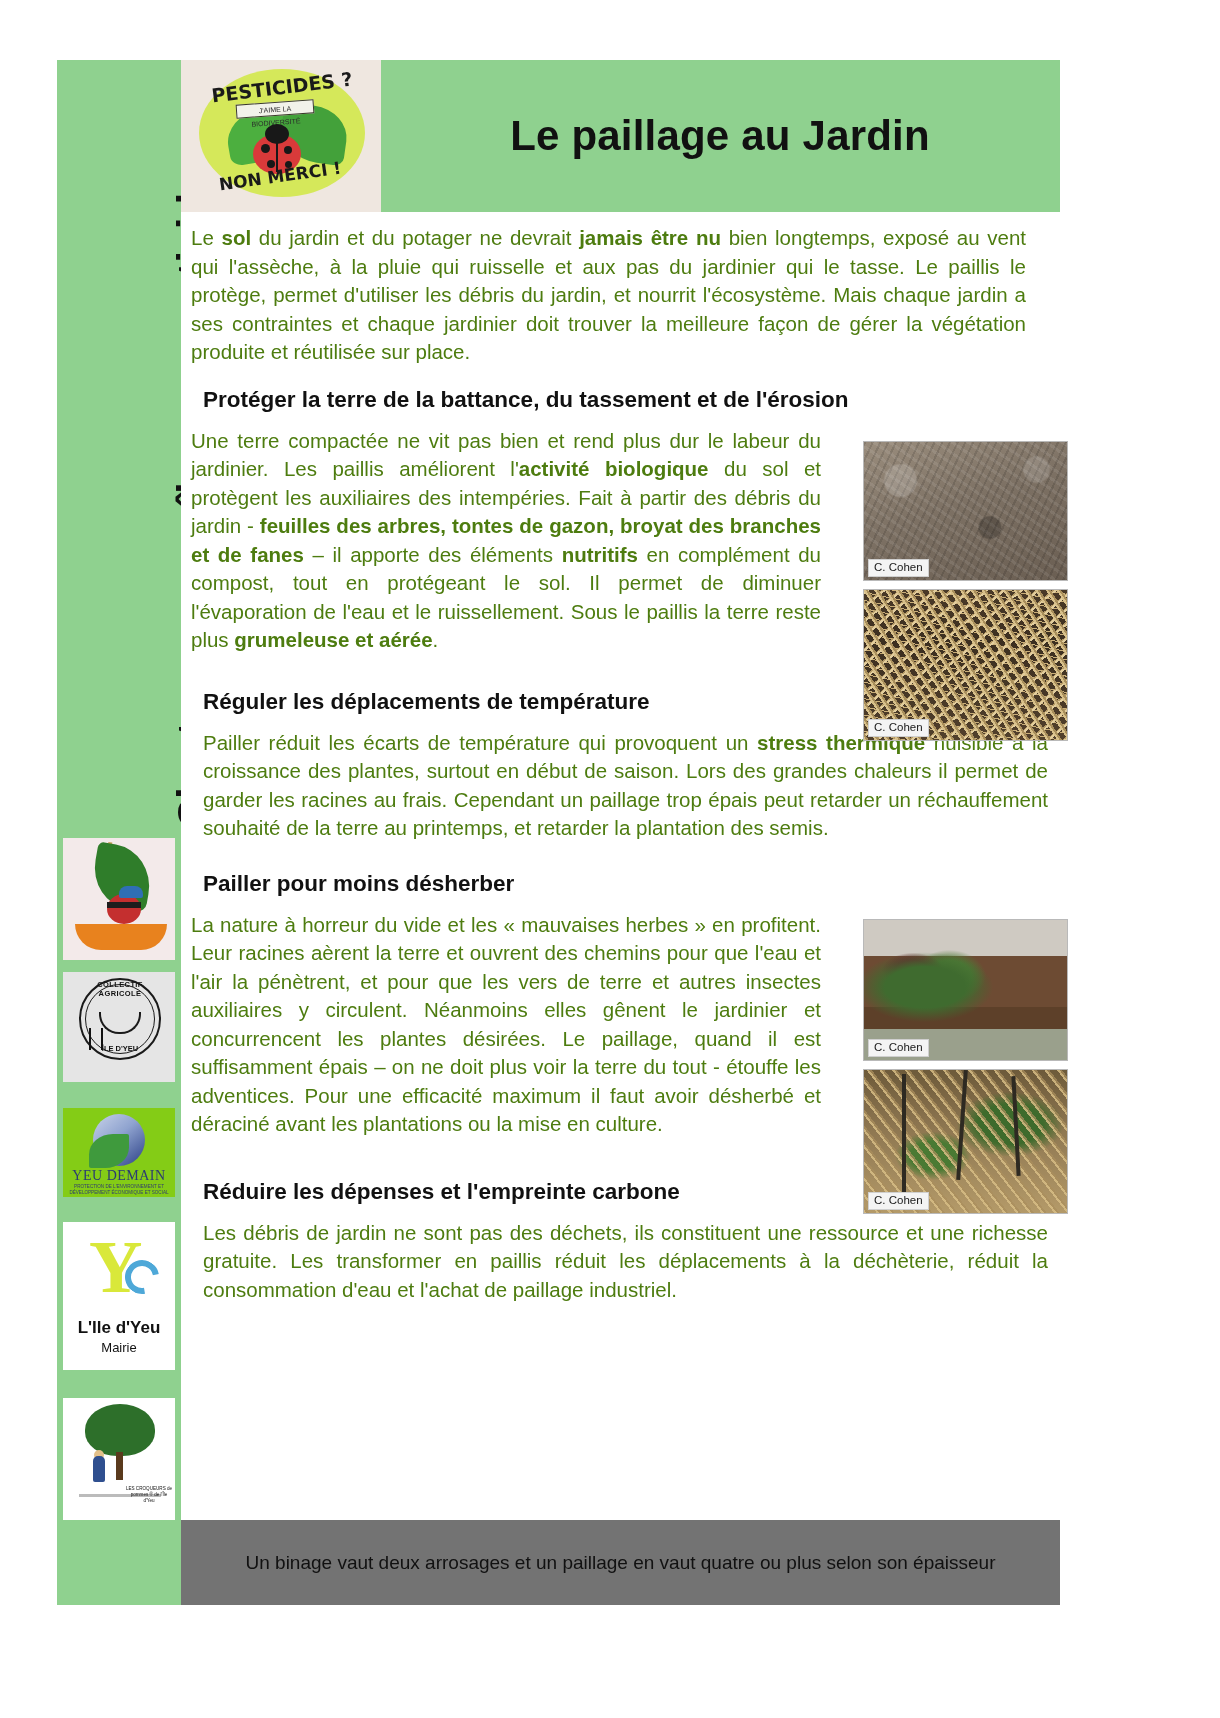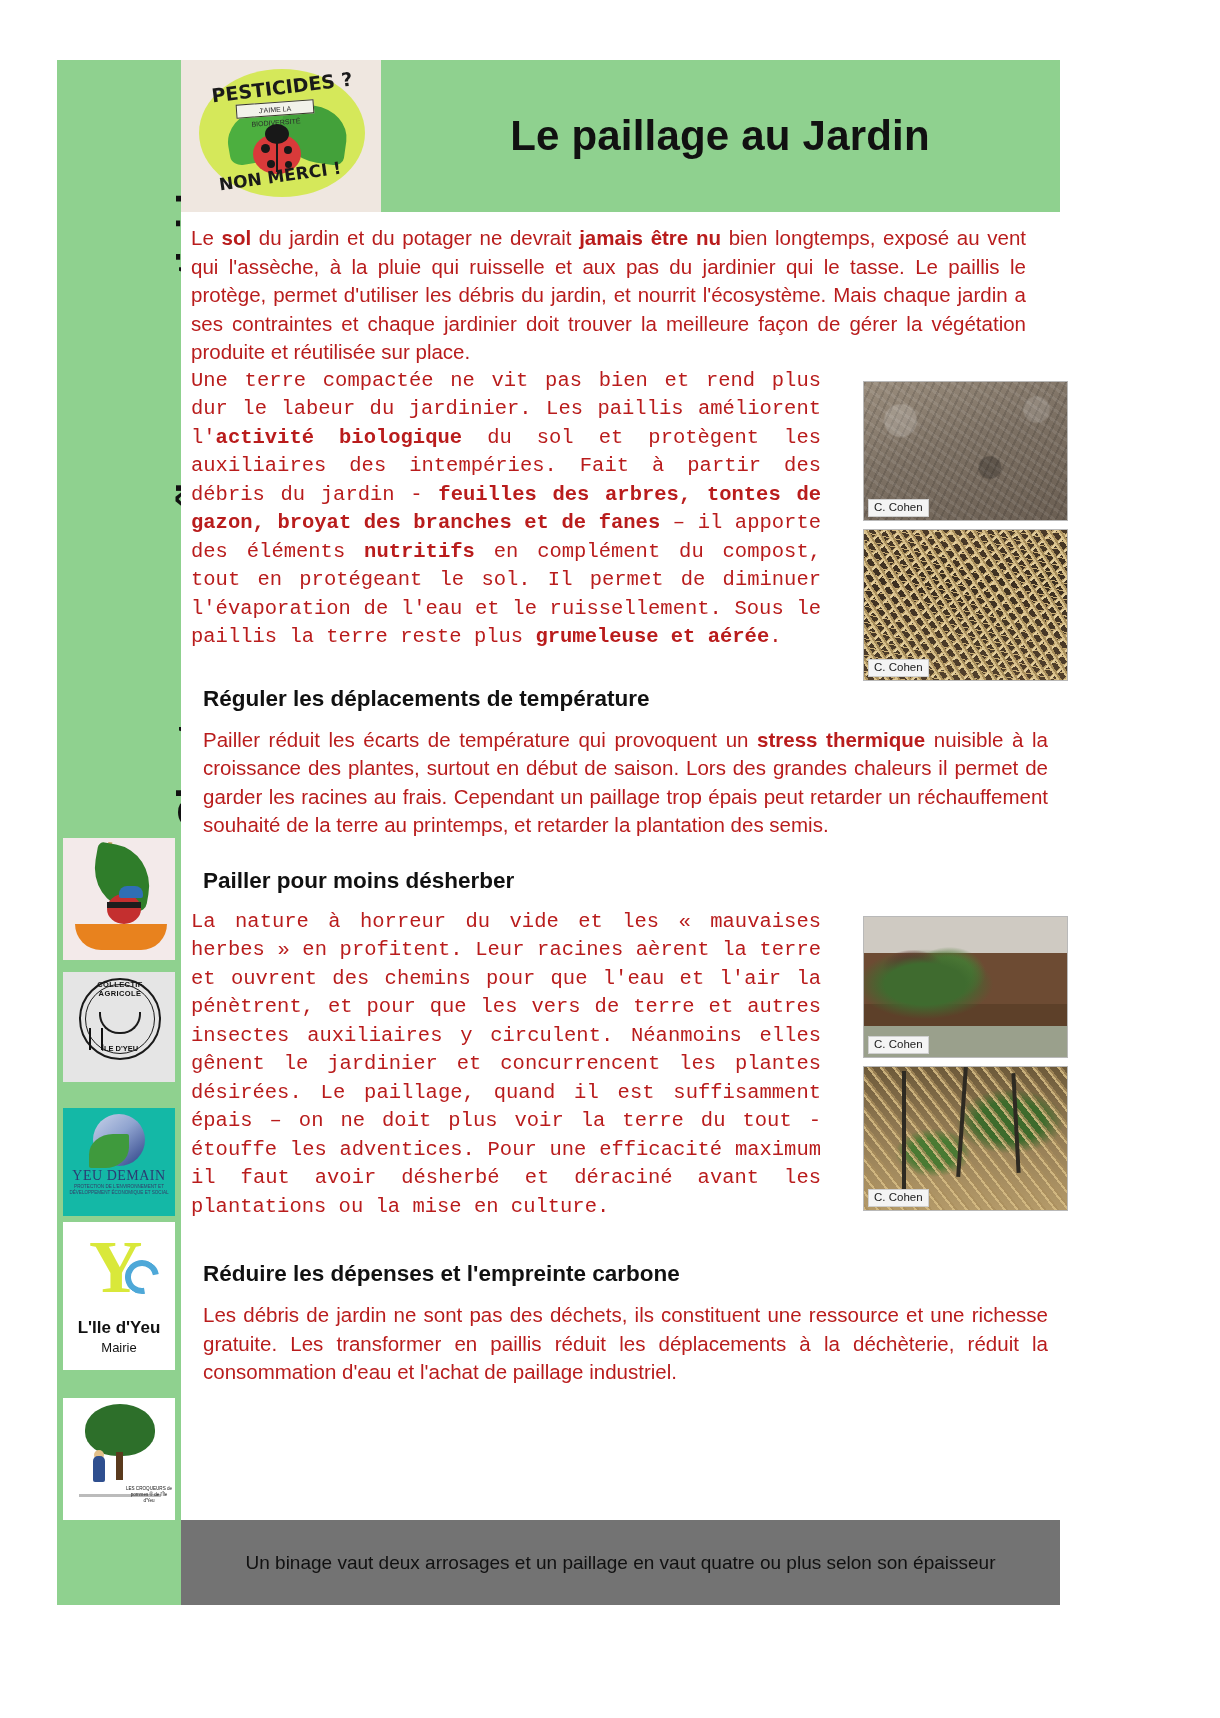--- a/index.html
+++ b/index.html
@@ -54,21 +54,21 @@
 
   
   .logo-slot {
     position:absolute;
     left:63px; width:112px;
     background:#ffffff;
     overflow:hidden;
   }
   .logo-ladybug { top:838px; height:122px; background:#f3eaea; }
   .logo-collectif { top:972px; height:110px; background:#e5e5e5; }
-  .logo-yeudemain { top:1108px; height:108px; background:#14b8a6; }
+  .logo-yeudemain { top:1108px; height:89px; background:#84cc16; }
   .logo-mairie { top:1222px; height:148px; background:#ffffff; }
   .logo-croqueurs { top:1398px; height:122px; background:#ffffff; }
 
   
   .sticker {
     position:absolute; left:181px; top:60px;
     width:200px; height:152px;
     background:#efe7e0;
     overflow:hidden;
   }
@@ -87,39 +87,38 @@
     position:absolute; left:181px; top:212px;
     width:879px; height:1363px;
     background:#ffffff;
     padding:12px 22px 0 10px;
   }
 
   p.body {
     margin:0 0 0 0;
     font-size:20.5px;
     line-height:28.5px;
-    color:#b91c1c;
+    color:#4d7c0f;
     text-align:justify;
     text-justify:inter-word;
   }
   p.body b { font-weight:700; }
 
   h2.section {
     font-size:22.5px;
     font-weight:700;
     color:#111;
     margin:20px 0 14px 12px;
   }
 
   .intro { margin:0 0 0 8px; width:835px; }
 
   .col-text {
     width:630px;
     margin-left:12px;
-    font-family:Liberation Mono, monospace;
   }
 
   .row { position:relative; }
 
   
   .photo {
     position:absolute;
     border:1px solid #b9b9b9;
     overflow:hidden;
   }
@@ -416,20 +415,21 @@
     <div class="st-text-top">PESTICIDES ?</div>
     <div class="st-text-bot">NON MERCI !</div>
   </div>
 
   <div class="header-title">Le paillage au Jardin</div>
 
   <div class="content">
 
     <p class="body intro"><span>Le </span><b>sol</b><span> du jardin et du potager ne devrait </span><b>jamais être nu</b><span> bien longtemps, exposé au vent qui l'assèche, à la pluie qui ruisselle et aux pas du jardinier qui le tasse. Le paillis le protège, permet d'utiliser les débris du jardin, et nourrit l'écosystème. Mais chaque jardin a ses contraintes et chaque jardinier doit trouver la meilleure façon de gérer la végétation produite et réutilisée sur place.</span></p>
 
+    <h2 class="section">Protéger la terre de la battance, du tassement et de l'érosion</h2>
 
     <div class="row">
       <p class="body col-text"><span>Une terre compactée ne vit pas bien et rend plus dur le labeur du jardinier. Les paillis améliorent l'</span><b>activité biologique</b><span> du sol et protègent les auxiliaires des intempéries. Fait à partir des débris du jardin - </span><b>feuilles des arbres, tontes de gazon, broyat des branches et de fanes</b><span> – il apporte des éléments </span><b>nutritifs</b><span> en complément du compost, tout en protégeant le sol. Il permet de diminuer l'évaporation de l'eau et le ruissellement. Sous le paillis la terre reste plus </span><b>grumeleuse et aérée</b><span>.</span></p>
 
       <div class="photo ph-soil">
         <div class="tex-soil"></div>
         <div class="caption">C. Cohen</div>
       </div>
 
       <div class="photo ph-straw">

